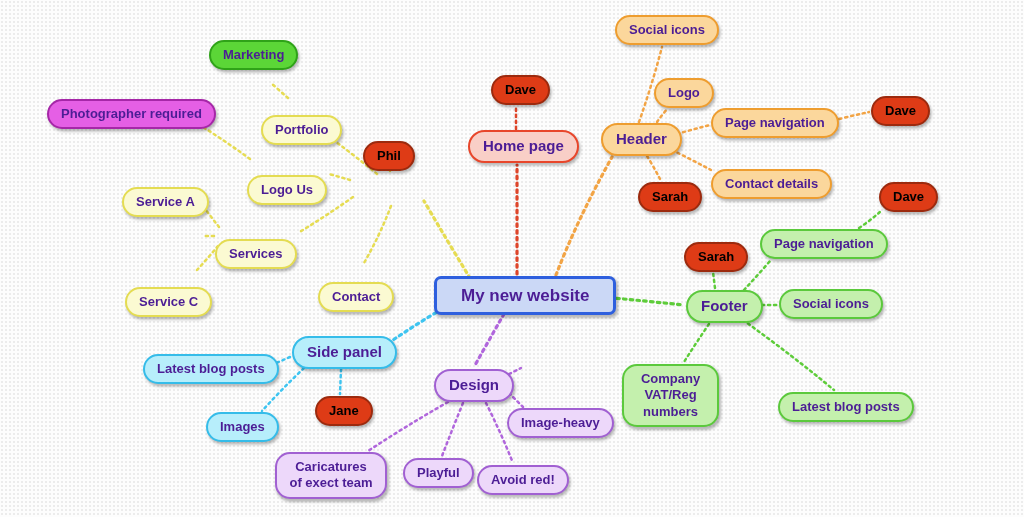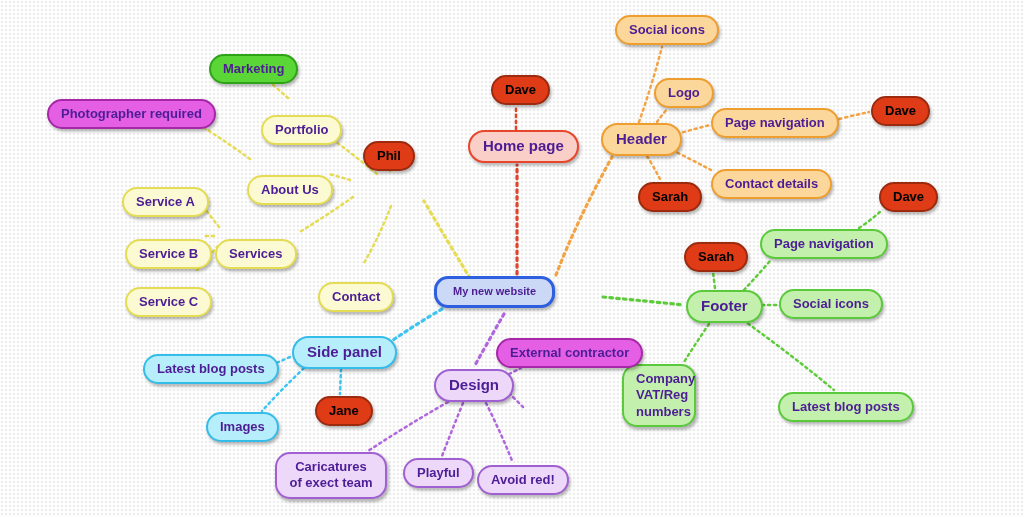--- a/index.html
+++ b/index.html
@@ -21,21 +21,21 @@
   .e-purple  { stroke:#B066DC; }
 
   .node {
     position:absolute; box-sizing:border-box;
     border:2.5px solid; border-radius:16px;
     padding:5px 12px; font-size:13px; font-weight:bold; line-height:1.25;
     color:#4c1d95; white-space:nowrap; text-align:center;
     box-shadow:1.5px 2.5px 3px rgba(0,0,0,0.28);
   }
   .hub      { font-size:15px; padding:5px 13px; border-radius:18px; }
-  .n-lavender { background:#CBD8F6; border-color:#2E5FDE; font-size:11px; padding:6px 16px; border-width:3px; border-radius:14px; }
+  .n-lavender { background:#CBD8F6; border-color:#2E5FDE; font-size:17px; padding:6px 24px; border-width:3px; border-radius:7px; }
   .n-yellow  { background:#FBFAD2; border-color:#E4DC52;margin-top:18px; }
   .n-green   { background:#5BD637; border-color:#2FA318; }
   .n-magenta { background:#E55FE5; border-color:#A627A8; }
   .n-red     { background:#DE3B16; border-color:#9C2A0E; color:#000000; }
   .n-pink    { background:#F9CFC7; border-color:#E8462B; }
   .n-orange  { background:#FBD79C; border-color:#EE9D2F; }
   .n-lgreen  { background:#C4F0AD; border-color:#5BC93C; }
   .n-cyan    { background:#B7EEFB; border-color:#35BCE9; }
   .n-purple  { background:#EDD8FA; border-color:#A160D2; }
   .wrap { white-space:normal; }
@@ -86,27 +86,26 @@
     <path class="e-purple main" d="M 504,314 Q 489,340 474,367"></path>
     <path class="e-purple" d="M 509,374 Q 515,371 521,368"></path>
     <path class="e-purple" d="M 509,393 Q 516,400 523,407"></path>
     <path class="e-purple" d="M 448,402 Q 406,426 368,451"></path>
     <path class="e-purple" d="M 463,403 Q 452,430 442,456"></path>
     <path class="e-purple" d="M 486,403 Q 501,433 513,463"></path>
   </svg>
 
   <div class="node n-lavender" style="left:434px;top:276px">My new website</div>
 
-  <div class="node n-green" style="left:209px;top:54px">Marketing</div>
+  <div class="node n-green" style="left:209px;top:40px">Marketing</div>
   <div class="node n-magenta" style="left:47px;top:99px">Photographer required</div>
   <div class="node n-yellow" style="left:261px;top:97px">Portfolio</div>
   <div class="node n-red" style="left:363px;top:141px">Phil</div>
-  <div class="node n-yellow" style="left:247px;top:157px">About Us</div>
+  <div class="node n-yellow" style="left:247px;top:157px">Logo Us</div>
   <div class="node n-yellow" style="left:122px;top:169px">Service A</div>
-  <div class="node n-yellow" style="left:125px;top:221px">Service B</div>
   <div class="node n-yellow" style="left:215px;top:221px">Services</div>
   <div class="node n-yellow" style="left:125px;top:269px">Service C</div>
   <div class="node n-yellow" style="left:318px;top:264px">Contact</div>
 
   <div class="node n-red" style="left:491px;top:75px">Dave</div>
   <div class="node n-pink hub" style="left:468px;top:130px">Home page</div>
 
   <div class="node n-orange" style="left:615px;top:15px">Social icons</div>
   <div class="node n-orange" style="left:654px;top:78px">Logo</div>
   <div class="node n-orange hub" style="left:601px;top:123px">Header</div>
@@ -114,26 +113,26 @@
   <div class="node n-red" style="left:871px;top:96px">Dave</div>
   <div class="node n-orange" style="left:711px;top:169px">Contact details</div>
   <div class="node n-red" style="left:638px;top:182px">Sarah</div>
 
   <div class="node n-red" style="left:879px;top:182px">Dave</div>
   <div class="node n-lgreen" style="left:760px;top:229px">Page navigation</div>
   <div class="node n-red" style="left:684px;top:242px">Sarah</div>
   <div class="node n-lgreen hub" style="left:686px;top:290px">Footer</div>
   <div class="node n-lgreen" style="left:779px;top:289px">Social icons</div>
   <div class="node n-lgreen" style="left:778px;top:392px">Latest blog posts</div>
-  <div class="node n-lgreen wrap" style="left:622px;top:364px;width:74px;border-radius:15px">Company VAT/Reg numbers</div>
+  <div class="node n-lgreen wrap" style="left:622px;top:364px;width:97px;border-radius:15px">Company VAT/Reg numbers</div>
 
   <div class="node n-cyan hub" style="left:292px;top:336px">Side panel</div>
   <div class="node n-cyan" style="left:143px;top:354px">Latest blog posts</div>
 
-  <div class="node n-magenta" style="left:496px;top:338px">External contractor</div>
   <div class="node n-purple hub" style="left:434px;top:369px">Design</div>
   <div class="node n-cyan" style="left:206px;top:412px">Images</div>
   <div class="node n-red" style="left:315px;top:396px">Jane</div>
+  <div class="node n-purple" style="left:507px;top:408px">Image-heavy</div>
   <div class="node n-purple wrap" style="left:275px;top:452px;width:112px;border-radius:15px">Caricatures of exect team</div>
   <div class="node n-purple" style="left:477px;top:465px">Avoid red!</div>
   <div class="node n-purple" style="left:403px;top:458px">Playful</div>
 
 </div>
 
 </body></html>

